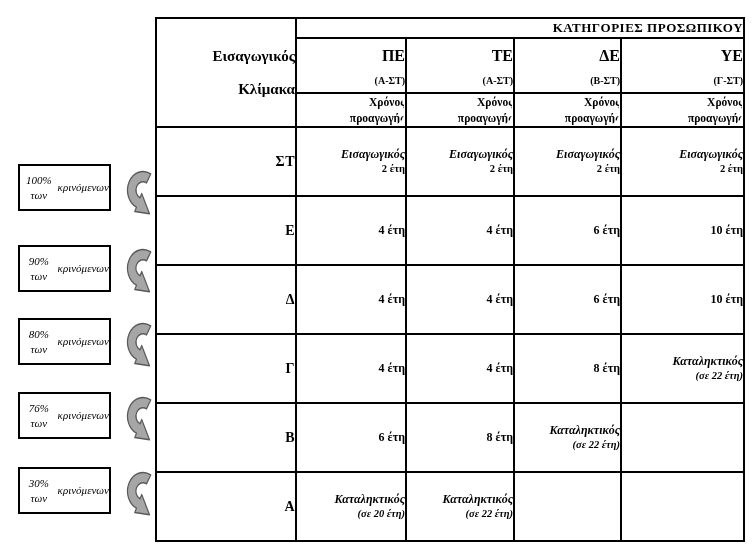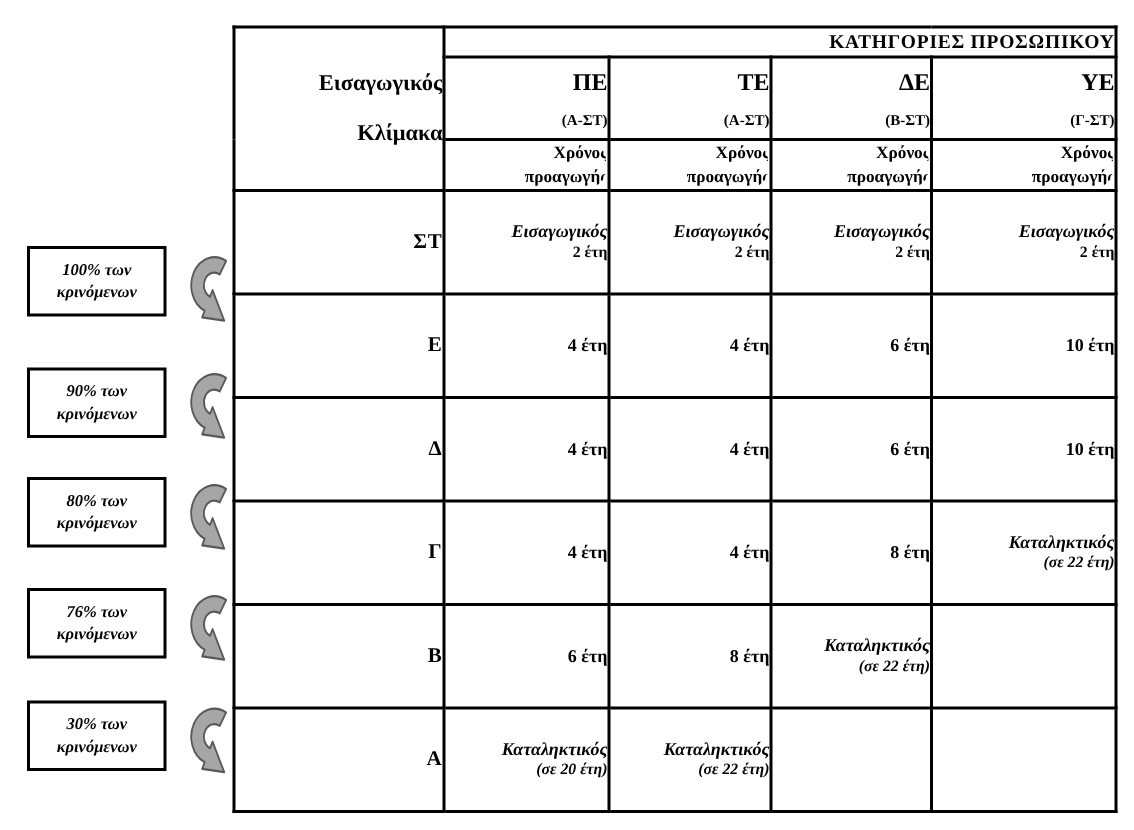--- a/index.html
+++ b/index.html
@@ -13,22 +13,22 @@
   }
   *{margin:0;padding:0;box-sizing:border-box;}
   html,body{background:#fff;}
   body{font-family:"Liberation Serif","DejaVu Serif",serif;color:#000;}
   .stage{position:relative;width:756px;height:553px;background:#fff;overflow:hidden;}
 
   
   .note{
     position:absolute;left:18px;width:93px;height:47px;
     border:2px solid var(--border-black);background:#fff;
-    display:flex;flex-direction:column;justify-content:center;align-items:center;
-    font-size:11px;font-weight:bold;font-style:italic;line-height:15px;text-align:center;
+    display:flex;flex-direction:row;justify-content:center;align-items:center;
+    font-size:11px;font-weight:normal;font-style:italic;line-height:15px;text-align:center;
   }
   
   .arrow{position:absolute;left:124px;width:30px;height:58px;}
 
   
   table.grid{
     position:absolute;left:155px;top:17px;width:588px;
     border-collapse:collapse;table-layout:fixed;
   }
   table.grid td{

